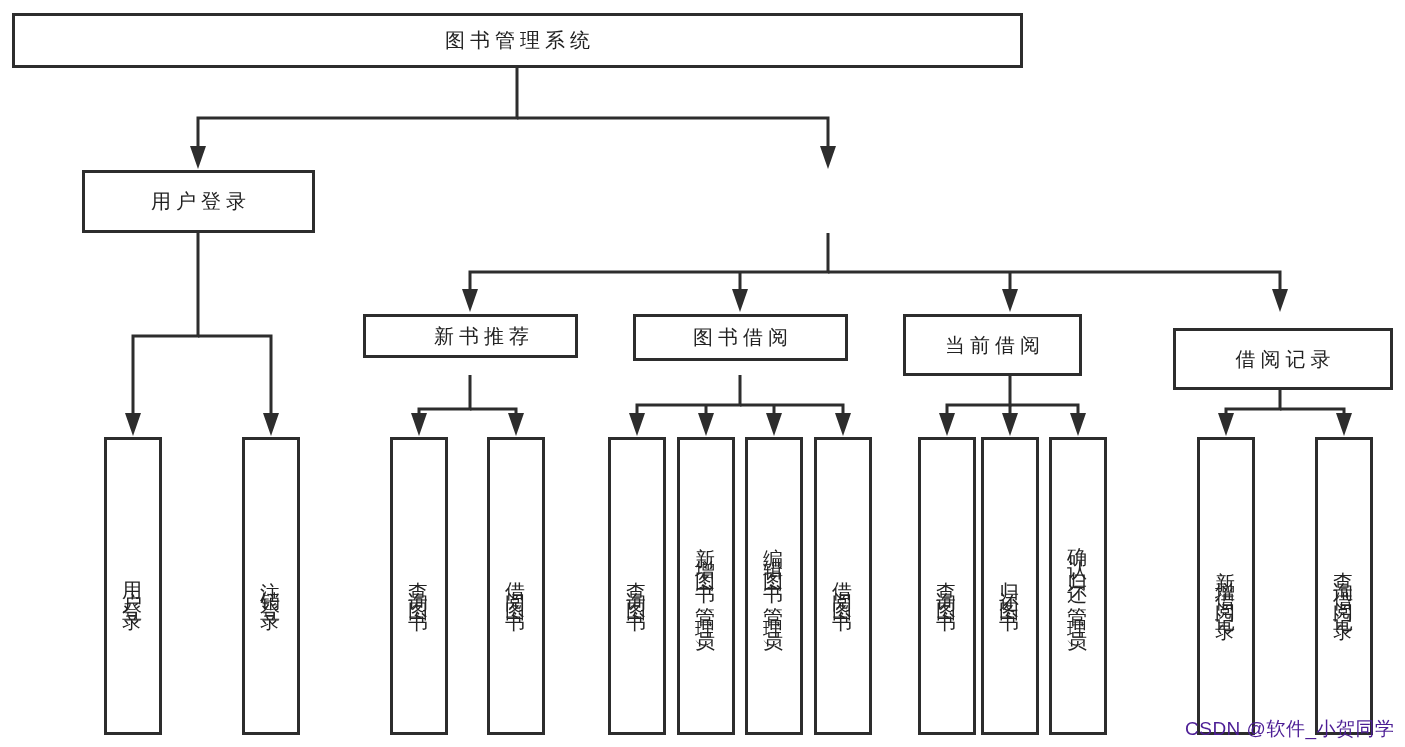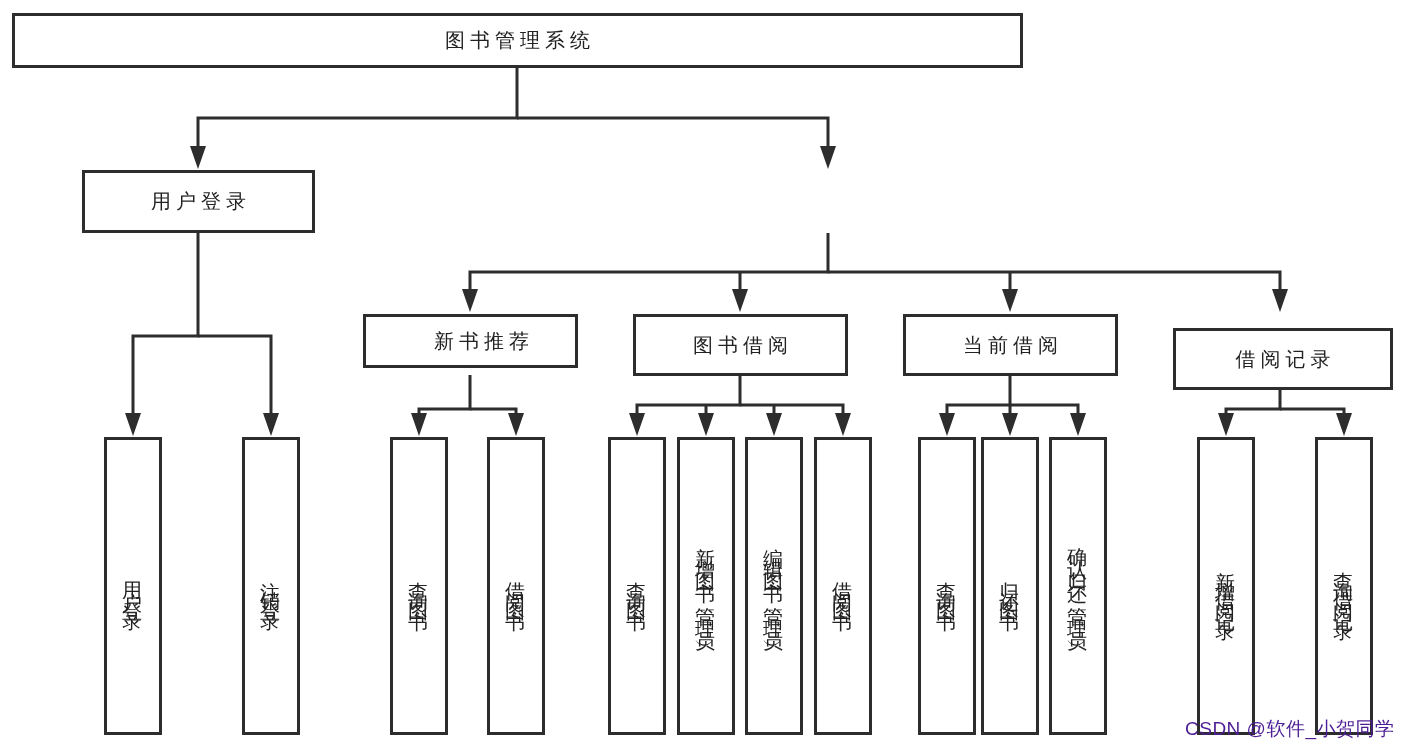--- a/index.html
+++ b/index.html
@@ -95,27 +95,27 @@
   </svg>
 
   <div class="node" style="left:12px;top:13px;width:1011px;height:55px;">
     <span class="htext">图书管理系统</span>
   </div>
 
   <div class="node" style="left:82px;top:170px;width:233px;height:63px;">
     <span class="htext">用户登录</span>
   </div>
 
-  <div class="node" style="left:363px;top:314px;width:215px;height:54px;padding-left:22px;">
+  <div class="node" style="left:363px;top:314px;width:215px;height:44px;padding-left:22px;">
     <span class="htext">新书推荐</span>
   </div>
-  <div class="node" style="left:633px;top:314px;width:215px;height:62px;">
+  <div class="node" style="left:633px;top:314px;width:215px;height:47px;">
     <span class="htext">图书借阅</span>
   </div>
-  <div class="node" style="left:903px;top:314px;width:215px;height:62px;">
+  <div class="node" style="left:903px;top:314px;width:179px;height:62px;">
     <span class="htext">当前借阅</span>
   </div>
   <div class="node" style="left:1173px;top:328px;width:220px;height:62px;">
     <span class="htext">借阅记录</span>
   </div>
 
   <div class="node leaf" style="left:104px;top:437px;width:58px;height:298px;">
     <span class="vtext">用户登录</span>
   </div>
   <div class="node leaf" style="left:242px;top:437px;width:58px;height:298px;">

